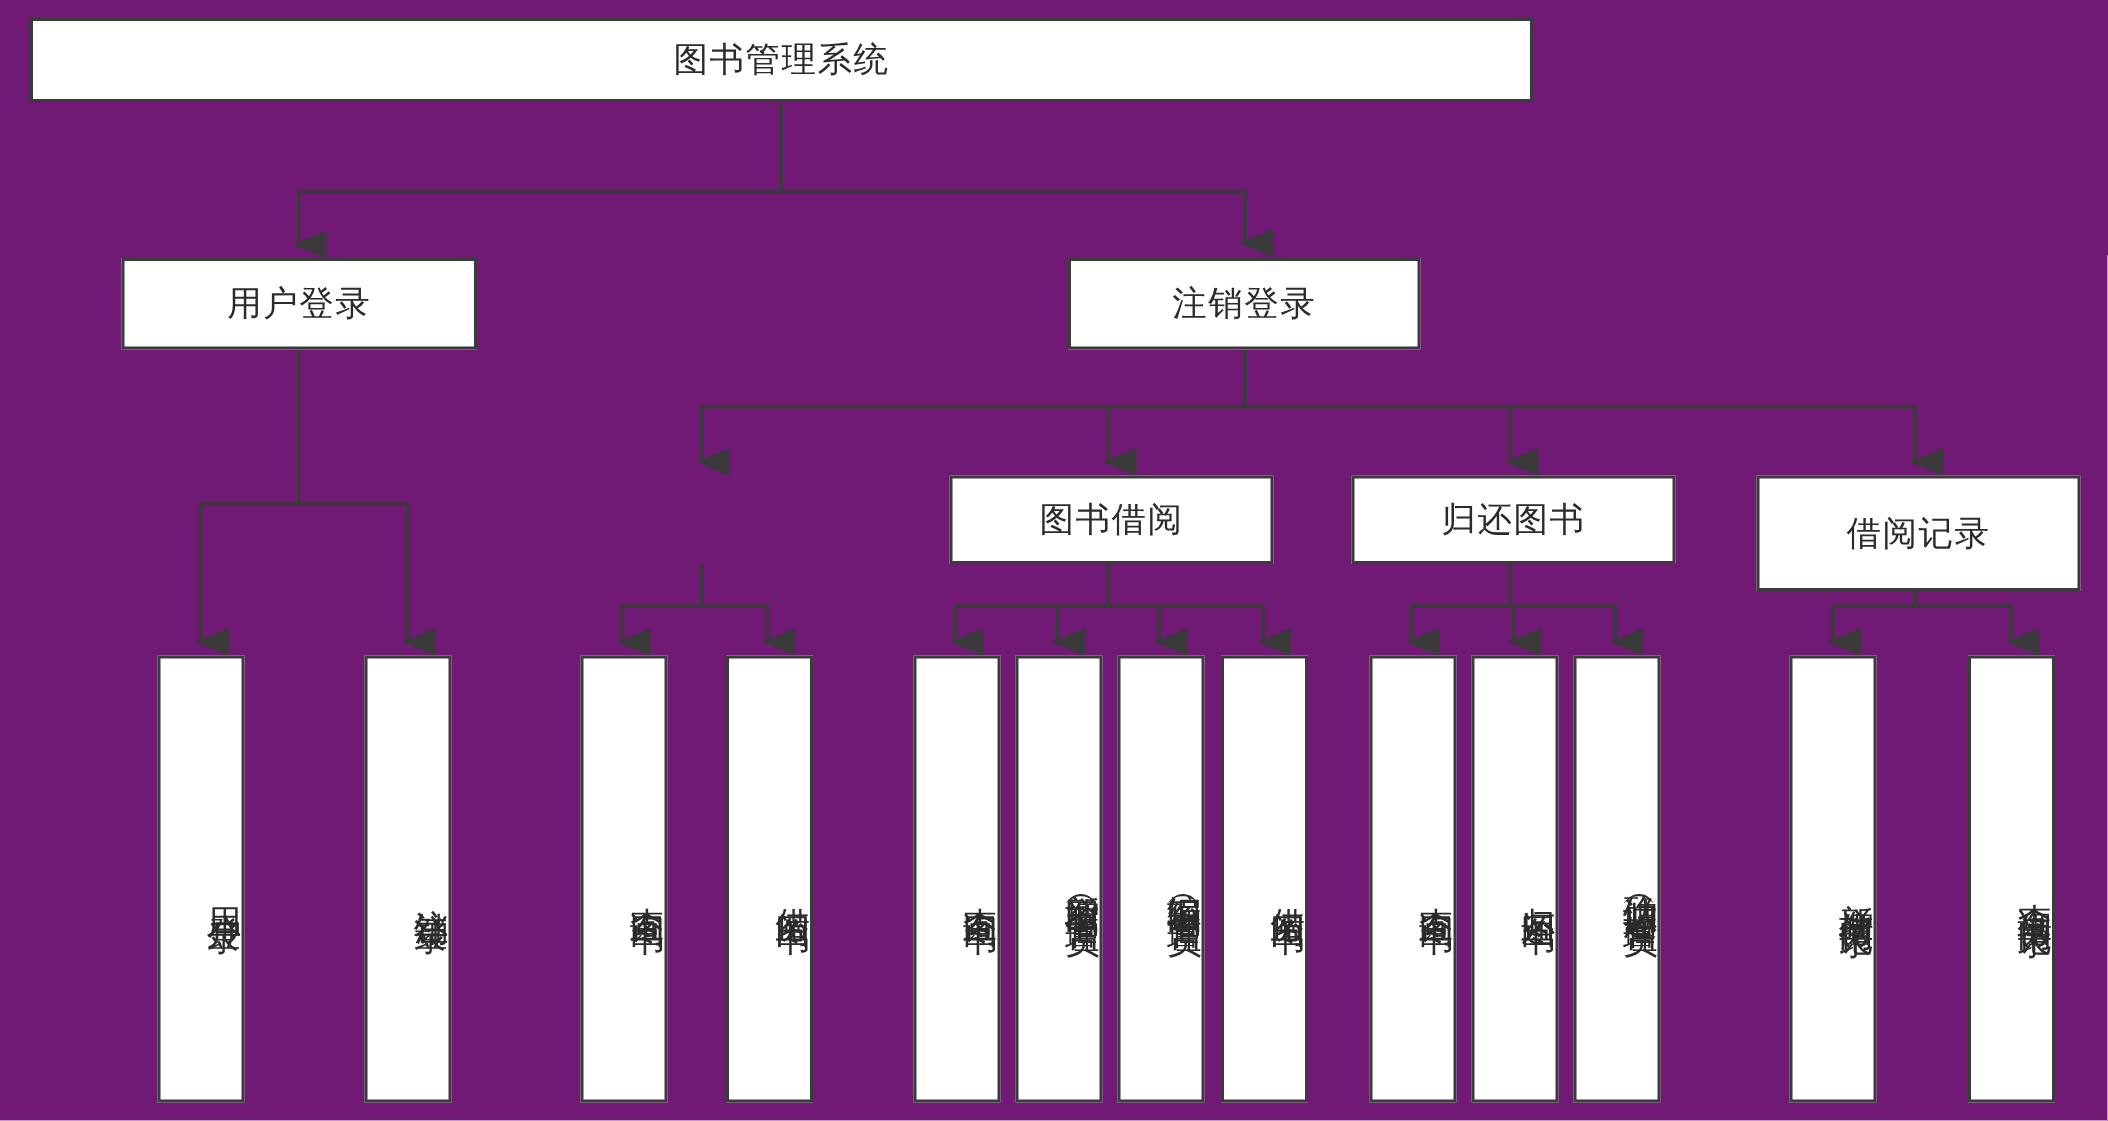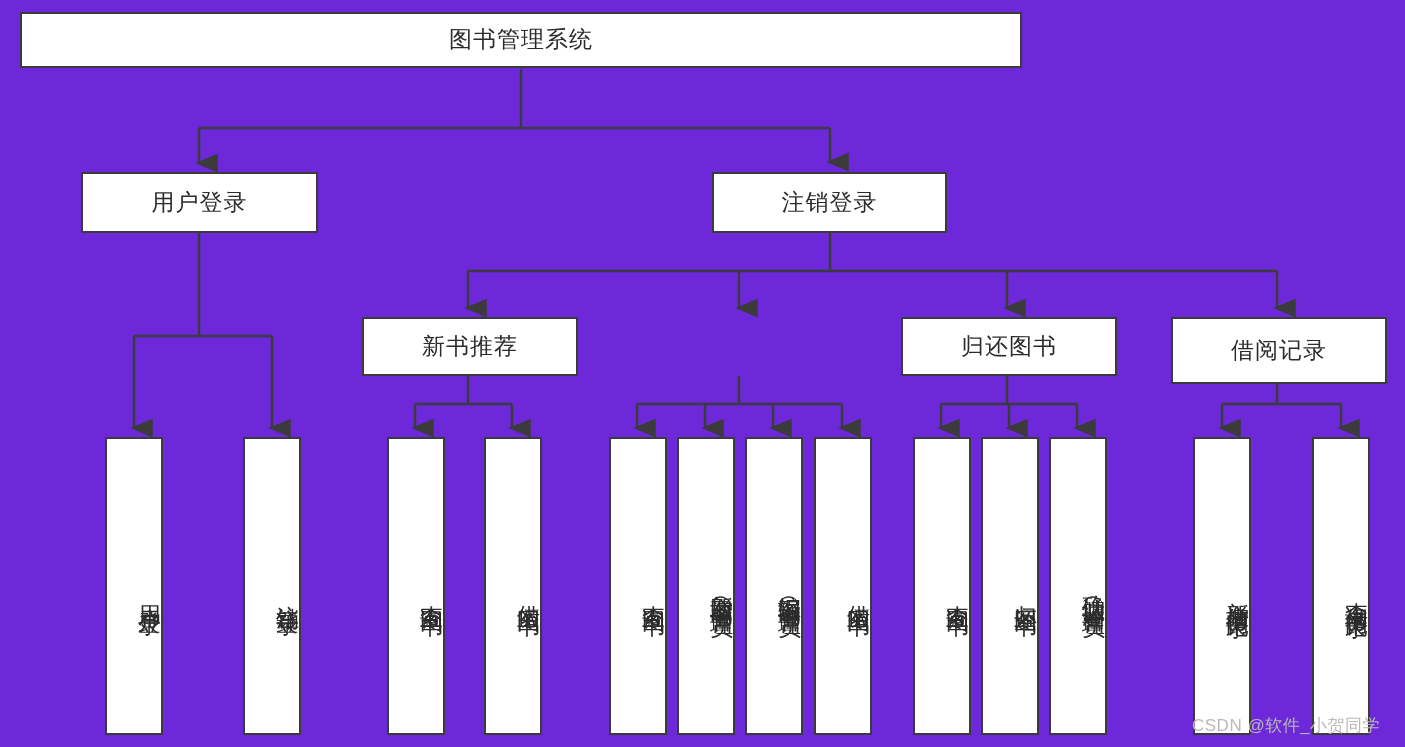--- a/index.html
+++ b/index.html
@@ -7,21 +7,21 @@
     padding: 0;
     background: #ffffff;
   }
   body {
     font-family: "Liberation Sans", "DejaVu Sans", sans-serif;
   }
   #canvas {
     position: relative;
     width: 1405px;
     height: 747px;
-    background: #6d28d9;
+    background: #701a75;
     overflow: hidden;
   }
   #edges {
     position: absolute;
     left: 0;
     top: 0;
     width: 1405px;
     height: 747px;
     pointer-events: none;
   }
@@ -128,27 +128,27 @@
     <span class="node-label">图书管理系统</span>
   </div>
 
   <div class="node horiz" style="left:81px; top:172px; width:237px; height:61px;">
     <span class="node-label">用户登录</span>
   </div>
   <div class="node horiz" style="left:712px; top:172px; width:235px; height:61px;">
     <span class="node-label">注销登录</span>
   </div>
 
-  <div class="node horiz" style="left:362px; top:317px; width:216px; height:59px;">
-    <span class="node-label">新书推荐</span>
+  <div class="node horiz" style="left:633px; top:317px; width:216px; height:59px;">
+    <span class="node-label">图书借阅</span>
   </div>
   <div class="node horiz" style="left:901px; top:317px; width:216px; height:59px;">
     <span class="node-label">归还图书</span>
   </div>
-  <div class="node horiz" style="left:1171px; top:317px; width:216px; height:67px;">
+  <div class="node horiz" style="left:1171px; top:317px; width:216px; height:77px;">
     <span class="node-label">借阅记录</span>
   </div>
 
   <div class="node vert" style="left:105px; top:437px; width:58px; height:298px;">
     <span class="node-label">用户登录</span>
   </div>
   <div class="node vert" style="left:243px; top:437px; width:58px; height:298px;">
     <span class="node-label">注销登录</span>
   </div>
 
@@ -182,15 +182,14 @@
     <span class="node-label">确认归还（管理员）</span>
   </div>
 
   <div class="node vert" style="left:1193px; top:437px; width:58px; height:298px;">
     <span class="node-label">新增借阅记录</span>
   </div>
   <div class="node vert" style="left:1312px; top:437px; width:58px; height:298px;">
     <span class="node-label">查询借阅记录</span>
   </div>
 
-  <div id="watermark">CSDN @软件_小贺同学</div>
 
 </div>
 
 </body></html>

